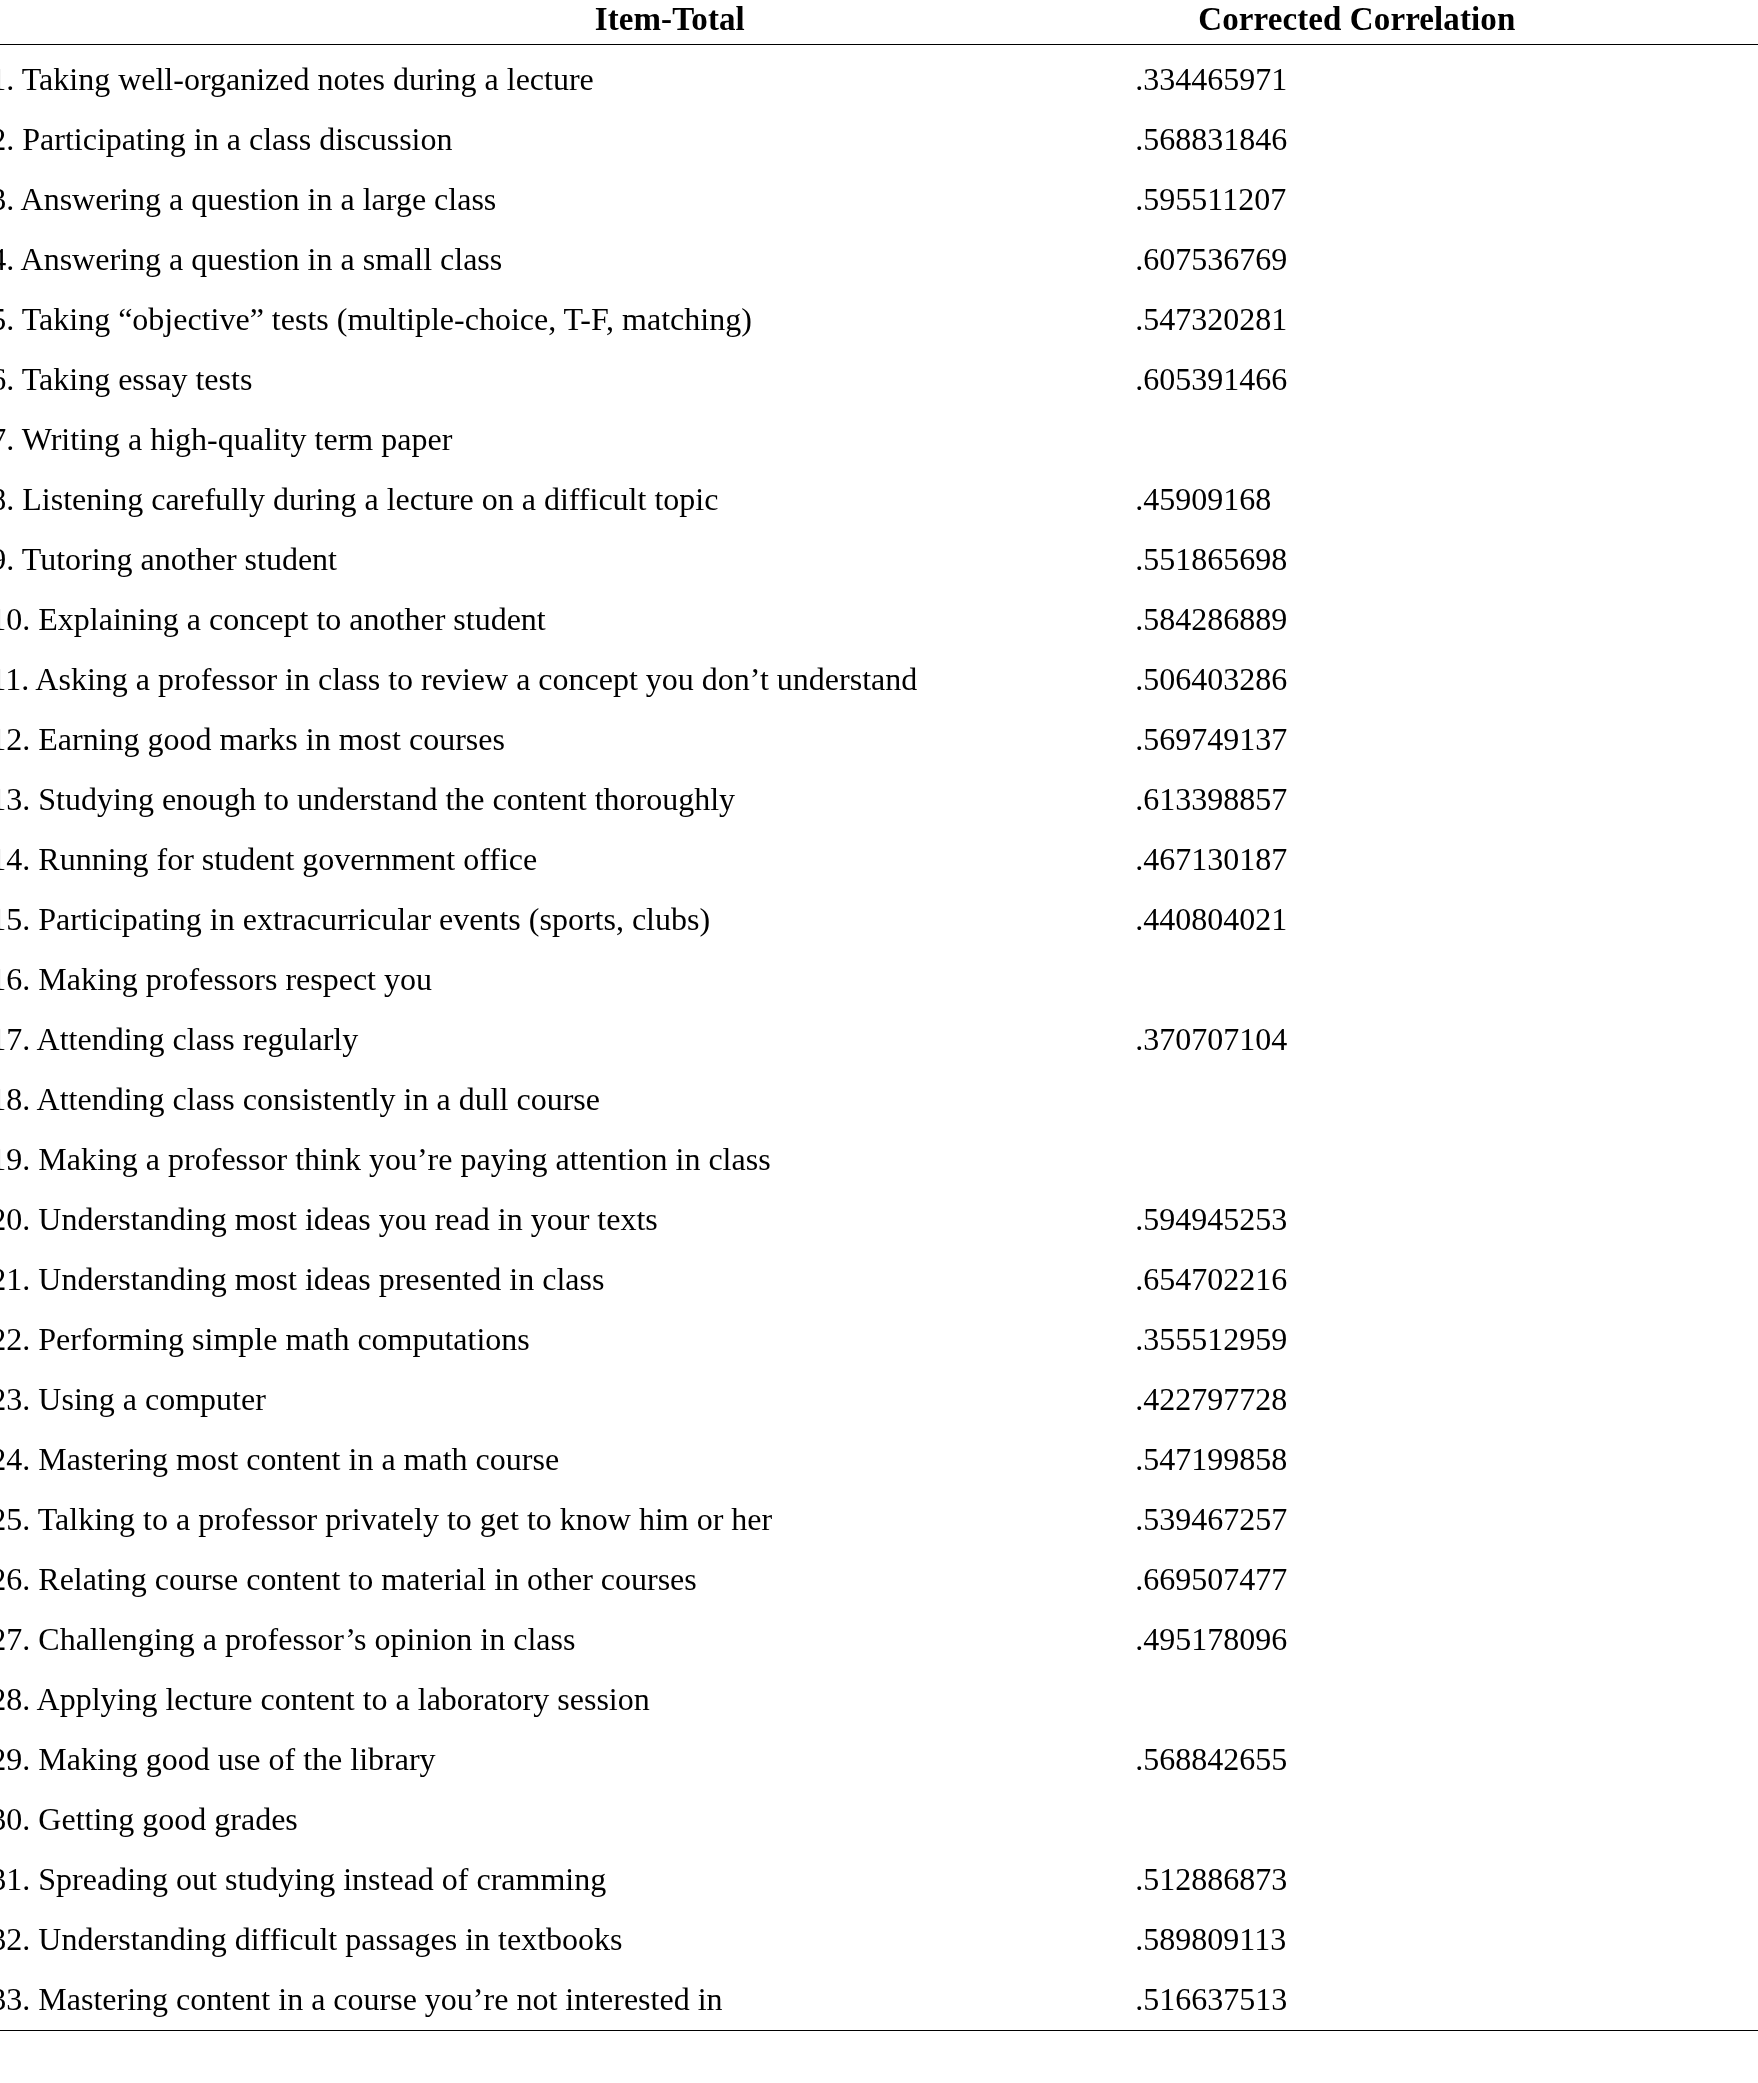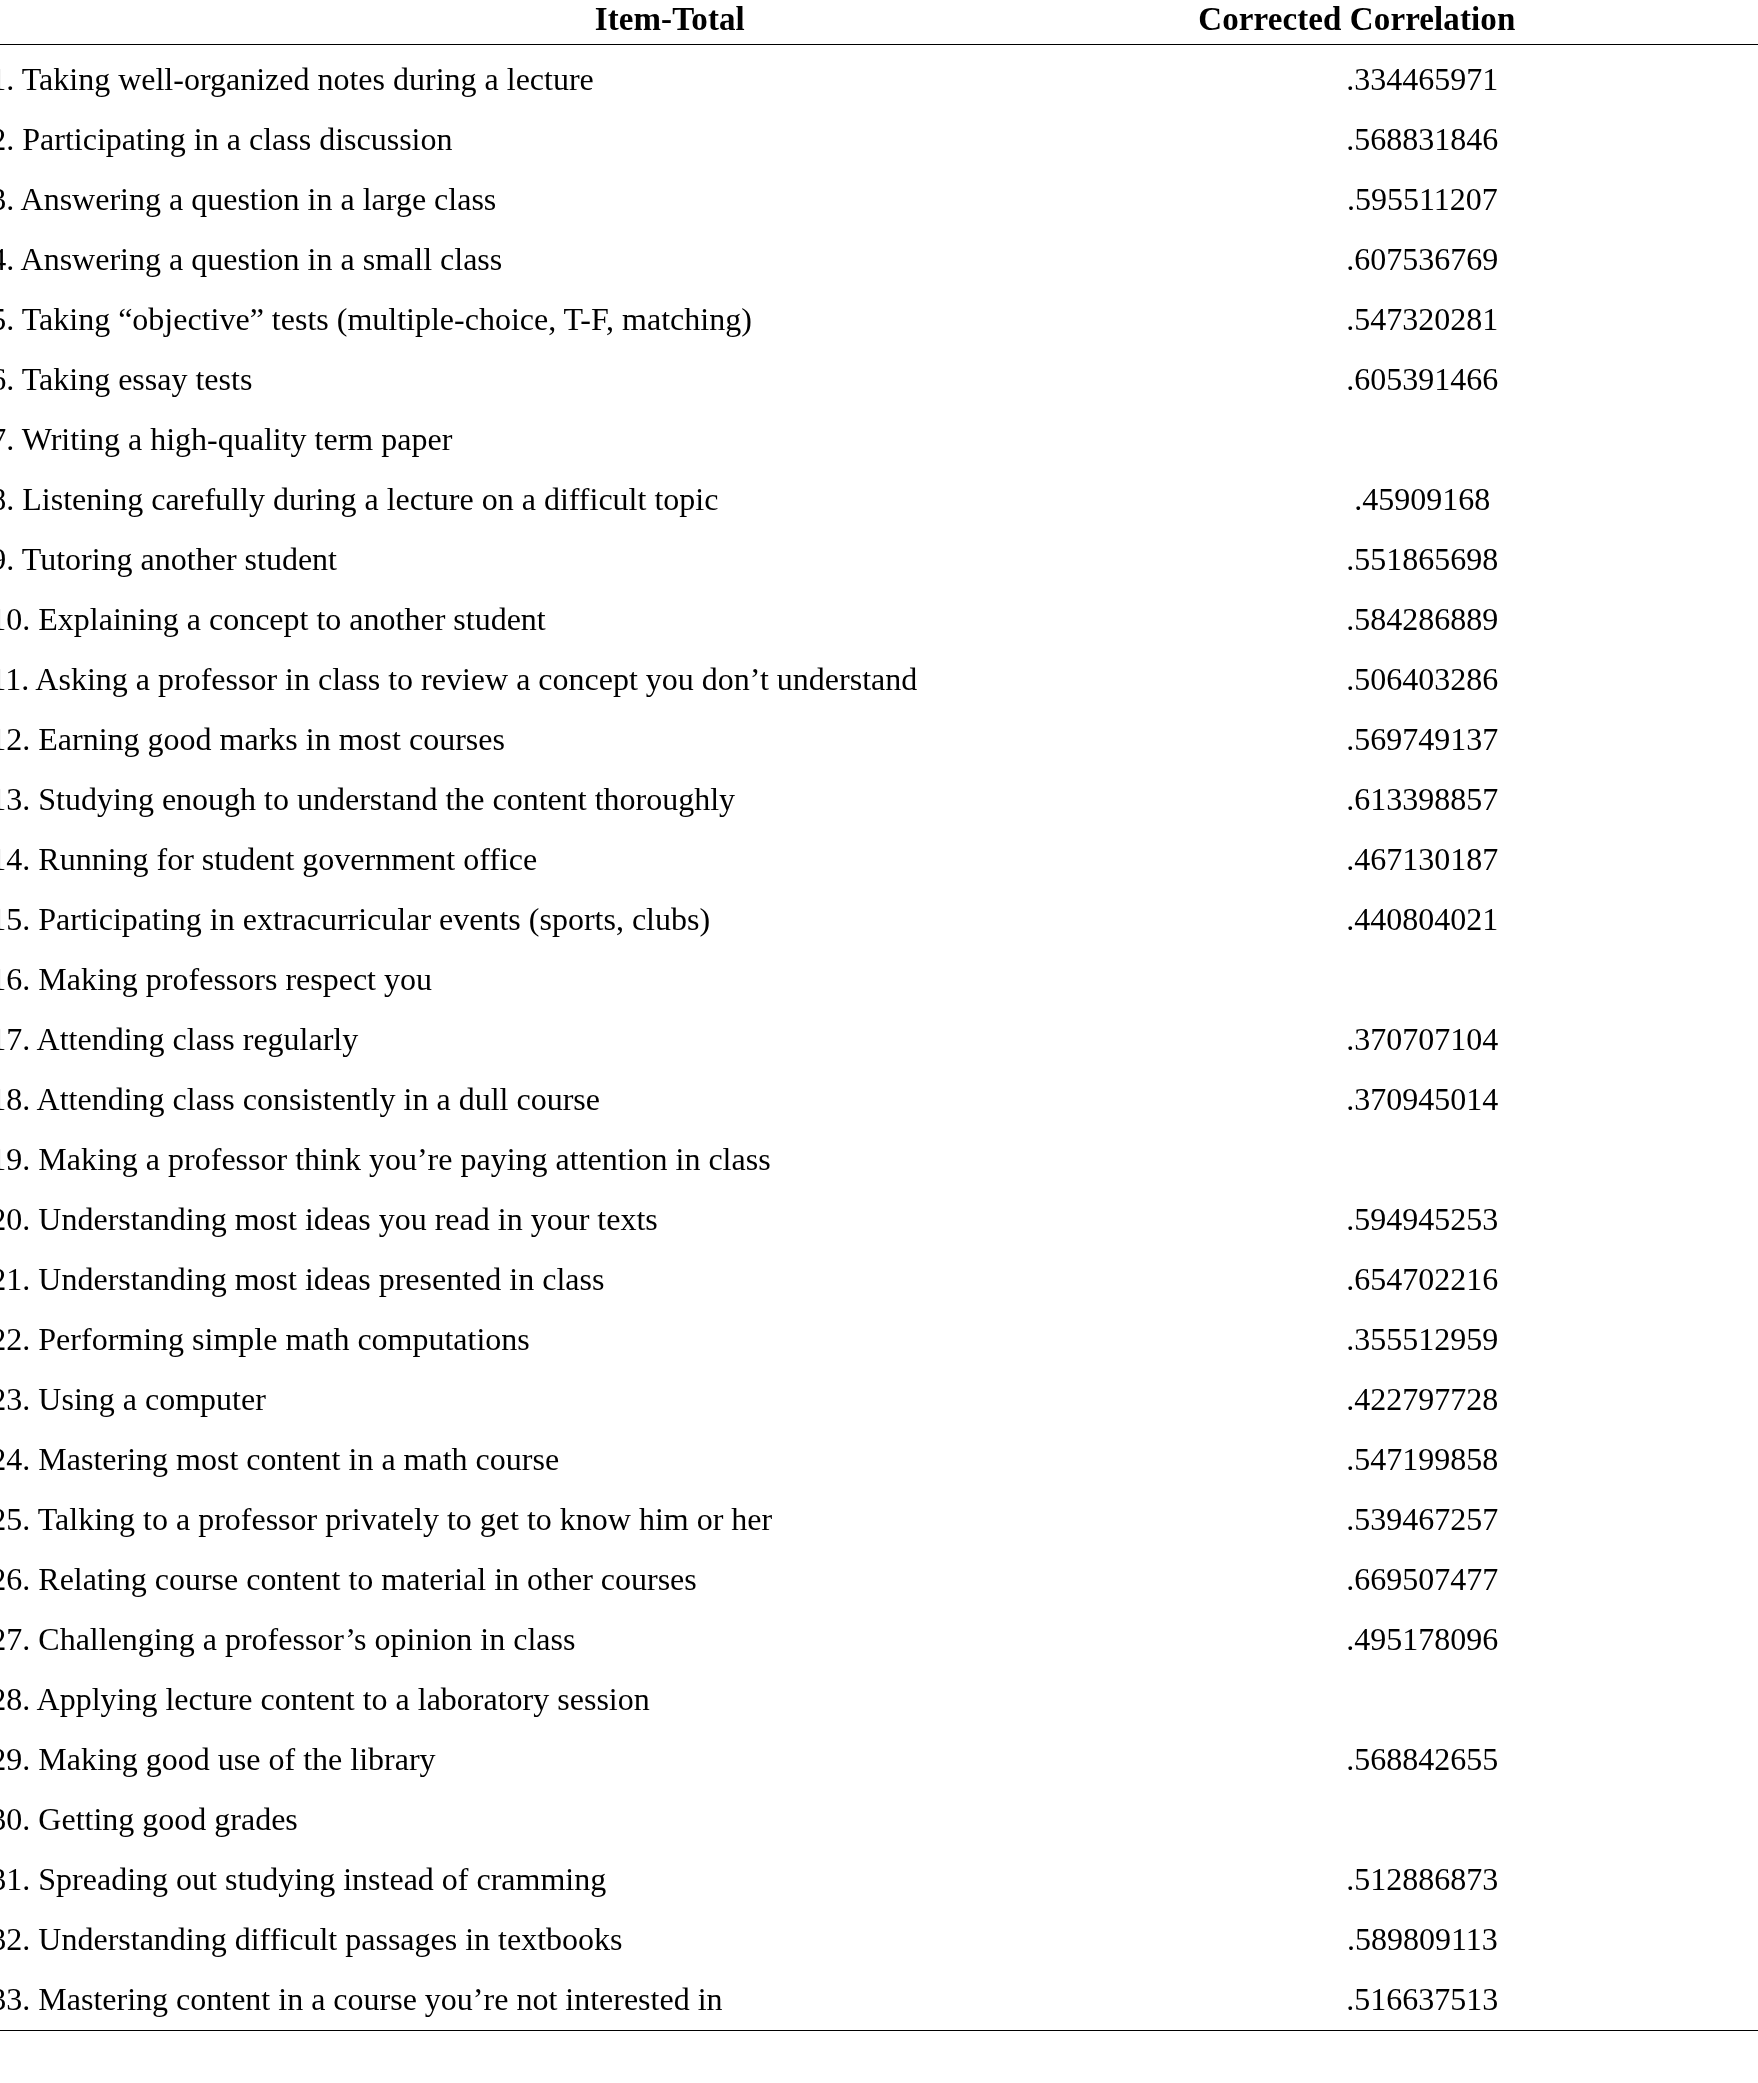--- a/index.html
+++ b/index.html
@@ -83,21 +83,21 @@
     line-height: 60px;
     white-space: nowrap;
   }
   .row-value {
     position: absolute;
     left: 1145px;
     width: 574px;
     top: 0;
     font-size: 32px;
     line-height: 60px;
-    text-align: center;
+    text-align: left;
     white-space: nowrap;
   }
 </style>
 </head>
 <body>
 
 <div class="page">
   <div class="sheet">
 
     <div class="table-head">
@@ -169,21 +169,20 @@
         </div>
         <div class="row">
           <div class="row-label">16. Making professors respect you</div>
         </div>
         <div class="row">
           <div class="row-label">17. Attending class regularly</div>
           <div class="row-value">.370707104</div>
         </div>
         <div class="row">
           <div class="row-label">18. Attending class consistently in a dull course</div>
-          <div class="row-value">.370945014</div>
         </div>
         <div class="row">
           <div class="row-label">19. Making a professor think you’re paying attention in class</div>
         </div>
         <div class="row">
           <div class="row-label">20. Understanding most ideas you read in your texts</div>
           <div class="row-value">.594945253</div>
         </div>
         <div class="row">
           <div class="row-label">21. Understanding most ideas presented in class</div>

